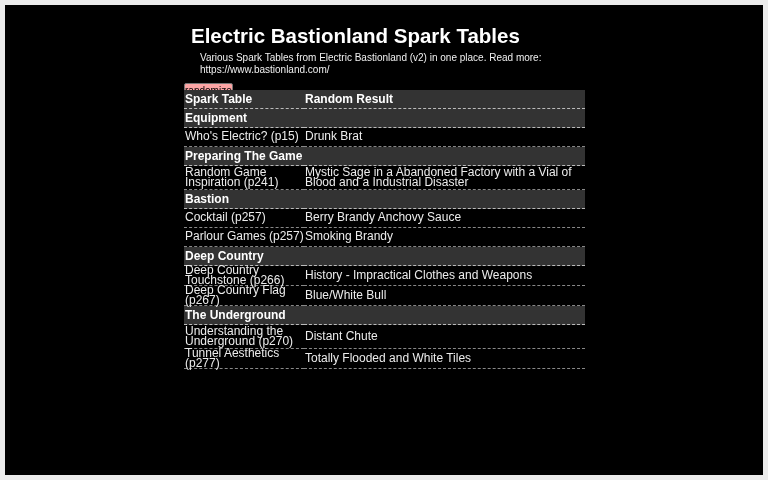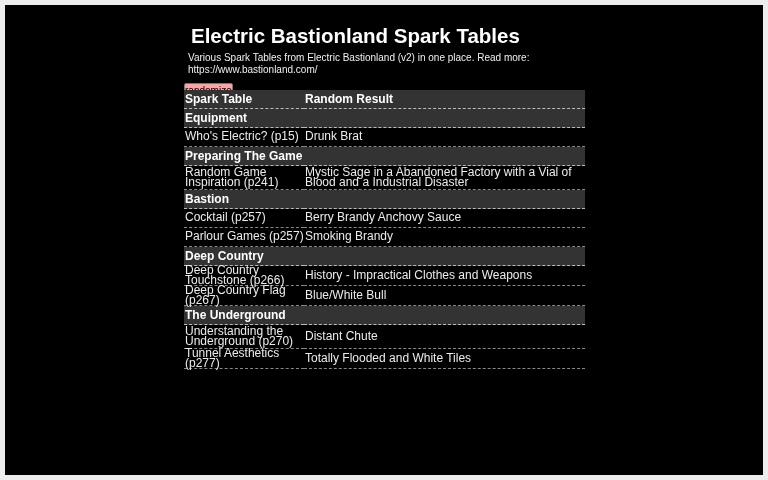--- a/index.html
+++ b/index.html
@@ -12,21 +12,21 @@
       position: absolute; left: 5px; top: 5px;
       width: 758px; height: 470px;
       background: #000; color: #fff; overflow: hidden;
     }
     .content { position: absolute; left: 179px; top: 0; width: 400px; }
     h1 {
       margin: 7px; position: absolute; top: 12px; left: 0;
       font-size: 20.5px; font-weight: bold; white-space: nowrap; color: #fff;
     }
     .desc {
-      position: absolute; top: 47px; left: 4px; width: 400px;
+      position: absolute; top: 47px; left: 16px; width: 400px;
       font-size: 10px; line-height: 11.5px; color: #f0f0f0;
     }
     .btn {
       position: absolute; top: 78px; left: 0;
       background: #fca5a5; color: #000; border: 1px solid #767676;
       border-radius: 2px; font-family: "Liberation Sans", sans-serif;
       font-size: 10px; padding: 1px 0; height: 16px; line-height: 12px;
     }
     table {
       position: absolute; top: 85px; left: 0;

